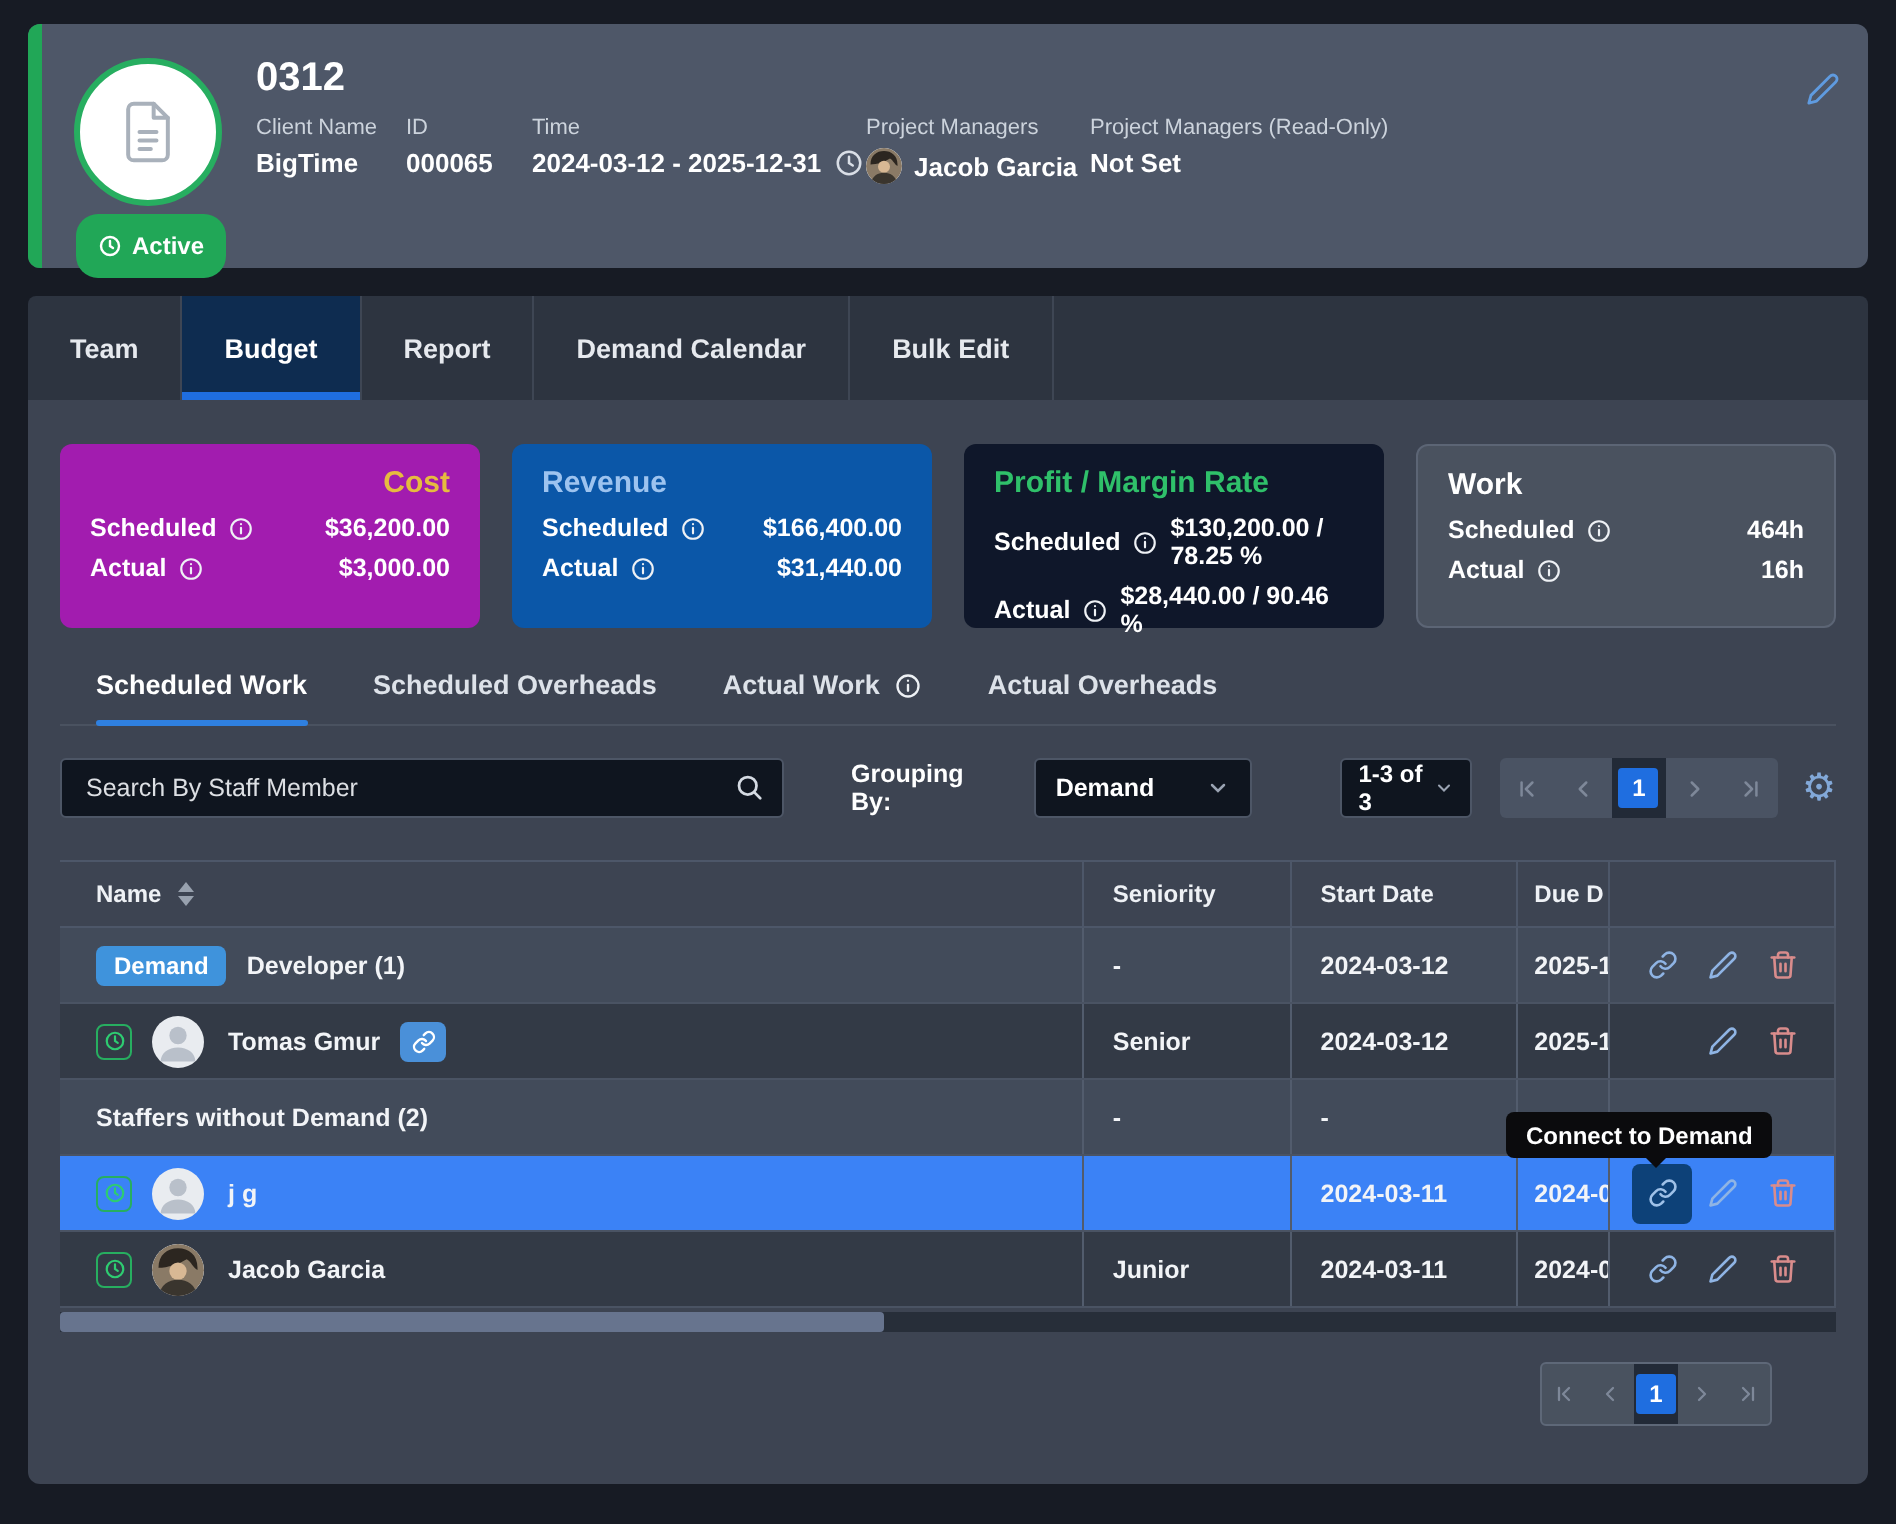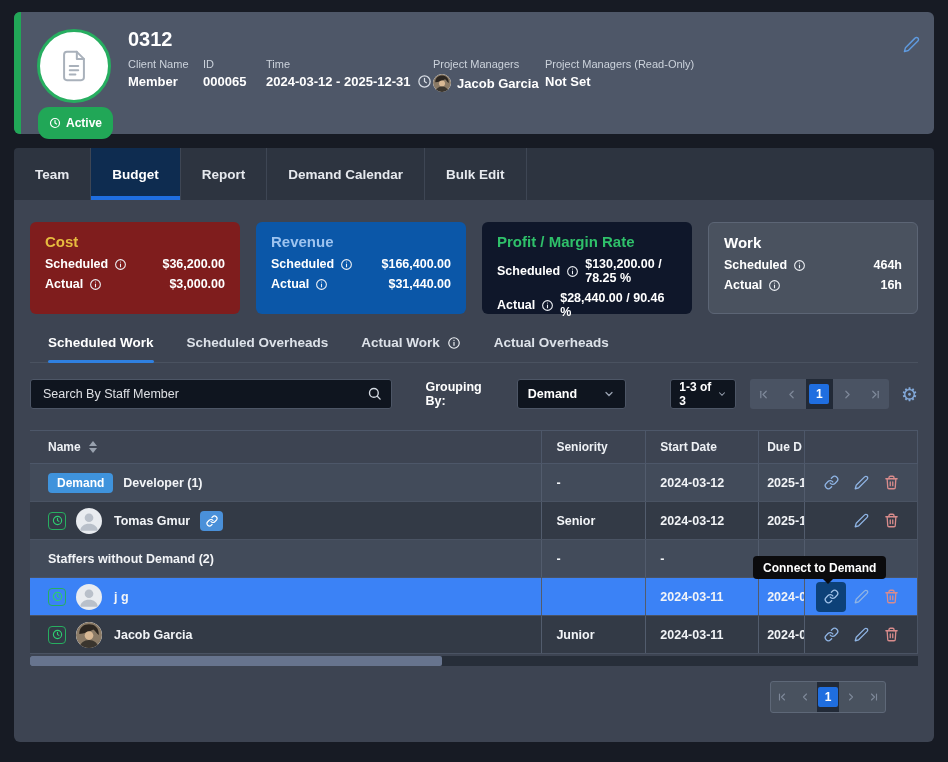--- a/index.html
+++ b/index.html
@@ -46,21 +46,21 @@
   .panel { position:absolute; left:14px; top:200px; width:920px; height:542px;
     background:#3d4452; border-radius:0 0 6px 6px; }
 
   
   .cards { position:absolute; left:16px; top:22px; display:flex; gap:16px; }
   .card { width:210px; height:92px; border-radius:6px; padding:11px 15px; }
   .card .ctitle { font-size:15px; font-weight:700; margin-bottom:7px; }
   .crow { display:flex; align-items:center; gap:6px; margin-top:6px;
     font-size:12.5px; font-weight:700; color:#fff; }
   .crow .cval { margin-left:auto; }
-  .card-cost { background:#7f1d1d; } .card-cost .ctitle { color:#e6bb3f; }
+  .card-cost { background:#a21caf;text-align:right; } .card-cost .ctitle { color:#e6bb3f; }
   .card-revenue { background:#0b57a8; } .card-revenue .ctitle { color:#9dc3ef; }
   .card-profit { background:#0f172a; } .card-profit .ctitle { color:#2fc06a; }
   .card-work { background:#4a525f; border:1px solid #5c6575; } .card-work .ctitle { color:#fff; }
   .info-ic { color:#eef1f5; }
 
   
   .subtabs { position:absolute; left:16px; top:126px; width:888px;
     display:flex; gap:33px; padding-left:18px; border-bottom:1px solid #4a5260; }
   .subtab { position:relative; padding:9px 0 12px; font-size:13.5px; font-weight:700;
     color:#dde2e9; display:flex; align-items:center; gap:7px; cursor:pointer; }
@@ -172,21 +172,21 @@
             <path d="M12 7v5l3 2"></path>
           </svg>
       </span>
       <span>Active</span>
     </div>
 
     <div class="hdr-title">0312</div>
 
     <div class="hdr-field f-client">
       <div class="lbl">Client Name</div>
-      <div class="val">Member</div>
+      <div class="val">BigTime</div>
     </div>
 
     <div class="hdr-field f-id">
       <div class="lbl">ID</div>
       <div class="val">000065</div>
     </div>
 
     <div class="hdr-field f-time">
       <div class="lbl">Time</div>
       <div class="val">

